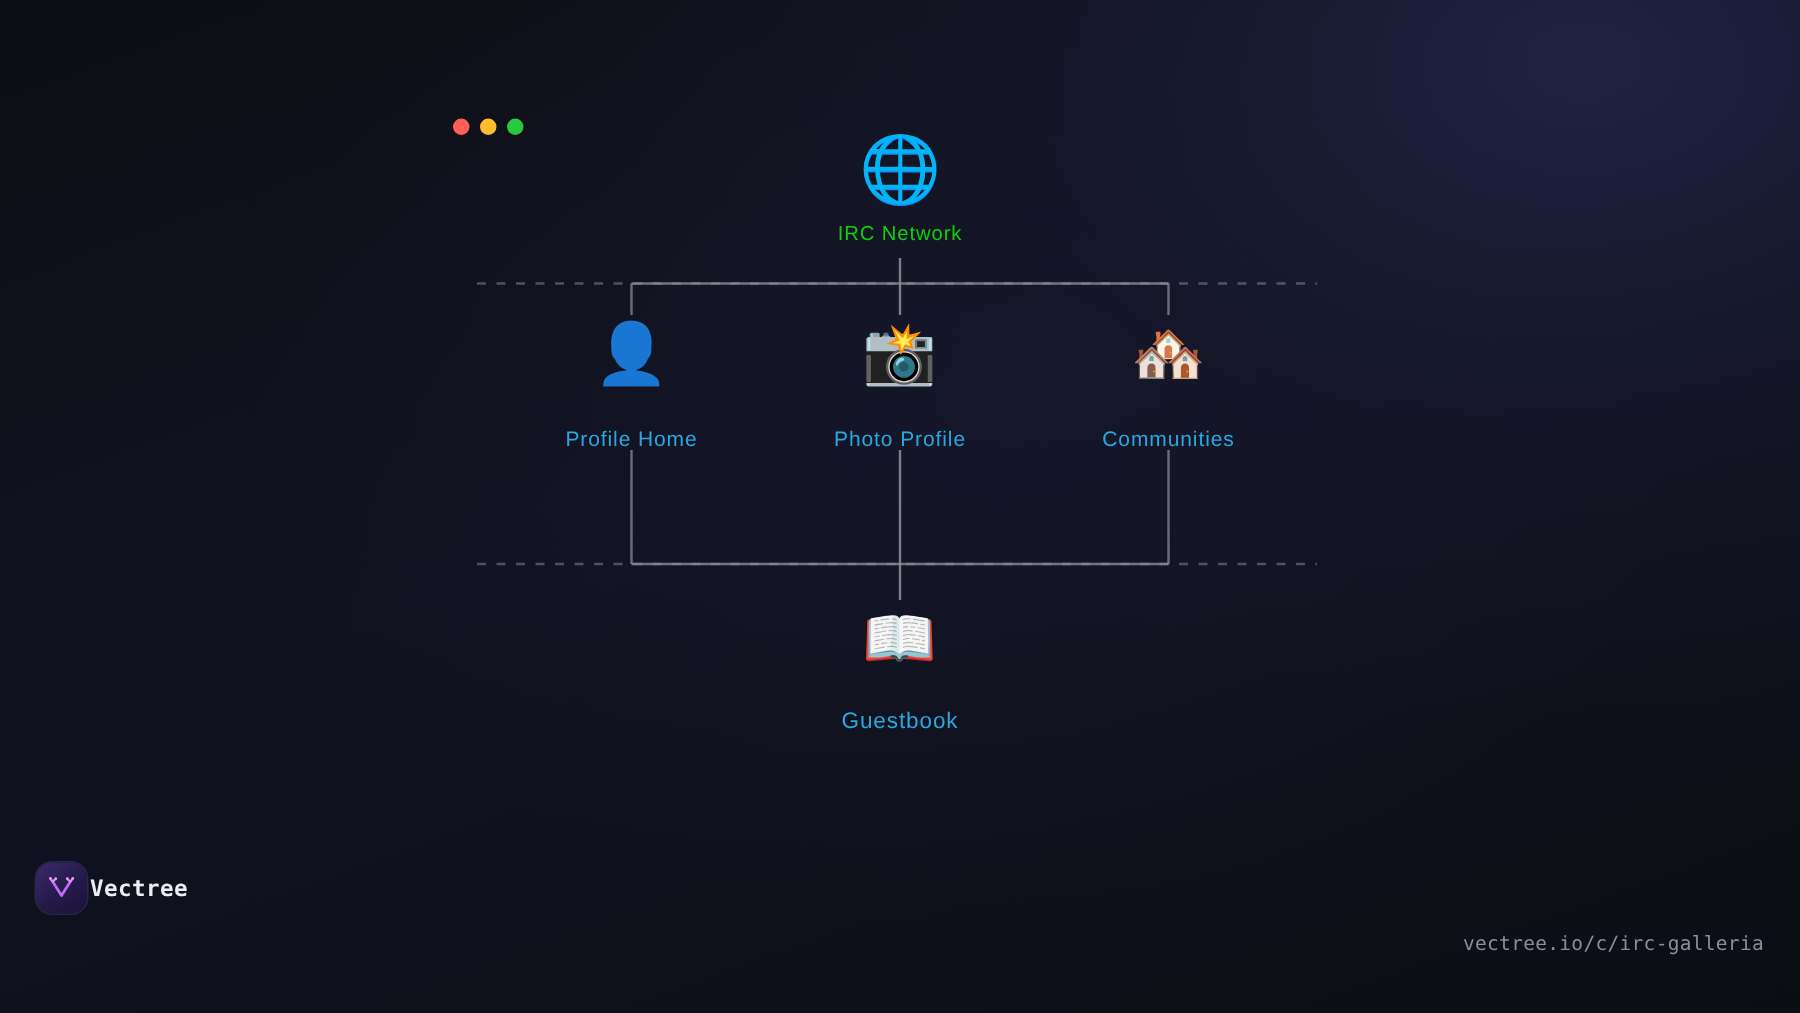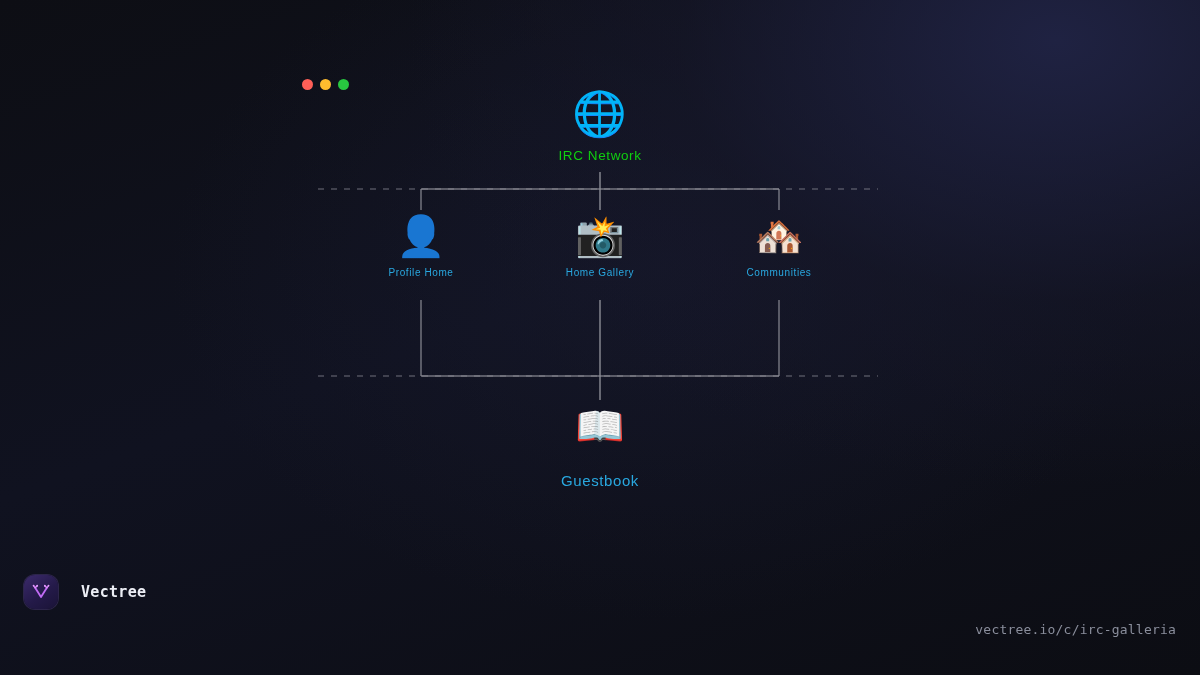--- a/index.html
+++ b/index.html
@@ -64,37 +64,37 @@
     font-family: Liberation Sans, sans-serif;
     letter-spacing: 0.6px;
     white-space: nowrap;
   }
 
   #node-root       { left: 600px; top: 92px; }
   #node-root .node-icon  { font-size: 44px; color: #0a9ff0; }
   #node-root .node-label { margin-top: 12px; font-size: 13.5px; color: #0fce0f; }
 
   .node-child .node-icon  { font-size: 40px; }
-  .node-child .node-label { margin-top: 11px; font-size: 10px; color: #29a8e0; }
+  .node-child .node-label { margin-top: 28px; font-size: 14px; color: #29a8e0; }
   #node-profile    { left: 421px; top: 216px; }
   #node-gallery    { left: 600px; top: 216px; }
   #node-communities{ left: 779px; top: 216px; }
 
   #node-guestbook  { left: 600px; top: 406px; }
   #node-guestbook .node-icon  { font-size: 40px; }
   #node-guestbook .node-label { margin-top: 26px; font-size: 15px; color: #29a8e0; }
 
   
   .footer-brand {
     position: absolute;
     left: 24px;
     top: 575px;
     display: flex;
     align-items: center;
-    gap: 23px;
+    gap: 2px;
   }
   .brand-logo {
     width: 34px;
     height: 34px;
     border-radius: 11px;
     background: linear-gradient(145deg, #3b2a6b 0%, #241a49 55%, #1a1337 100%);
     display: flex;
     align-items: center;
     justify-content: center;
     box-shadow: 0 0 0 1px rgba(150,110,230,0.22);
@@ -169,21 +169,21 @@
     <span class="node-label" style="color: rgb(15, 206, 15);">IRC Network</span>
   </div>
 
   <div class="node node-child" id="node-profile">
     <span class="node-icon">👤</span>
     <span class="node-label" style="color: rgb(41, 168, 224);">Profile Home</span>
   </div>
 
   <div class="node node-child" id="node-gallery">
     <span class="node-icon">📸</span>
-    <span class="node-label" style="color: rgb(41, 168, 224);">Home Gallery</span>
+    <span class="node-label" style="color: rgb(41, 168, 224);">Photo Profile</span>
   </div>
 
   <div class="node node-child" id="node-communities">
     <span class="node-icon">🏘️</span>
     <span class="node-label" style="color: rgb(41, 168, 224);">Communities</span>
   </div>
 
   <div class="node" id="node-guestbook">
     <span class="node-icon">📖</span>
     <span class="node-label" style="color: rgb(41, 168, 224);">Guestbook</span>

